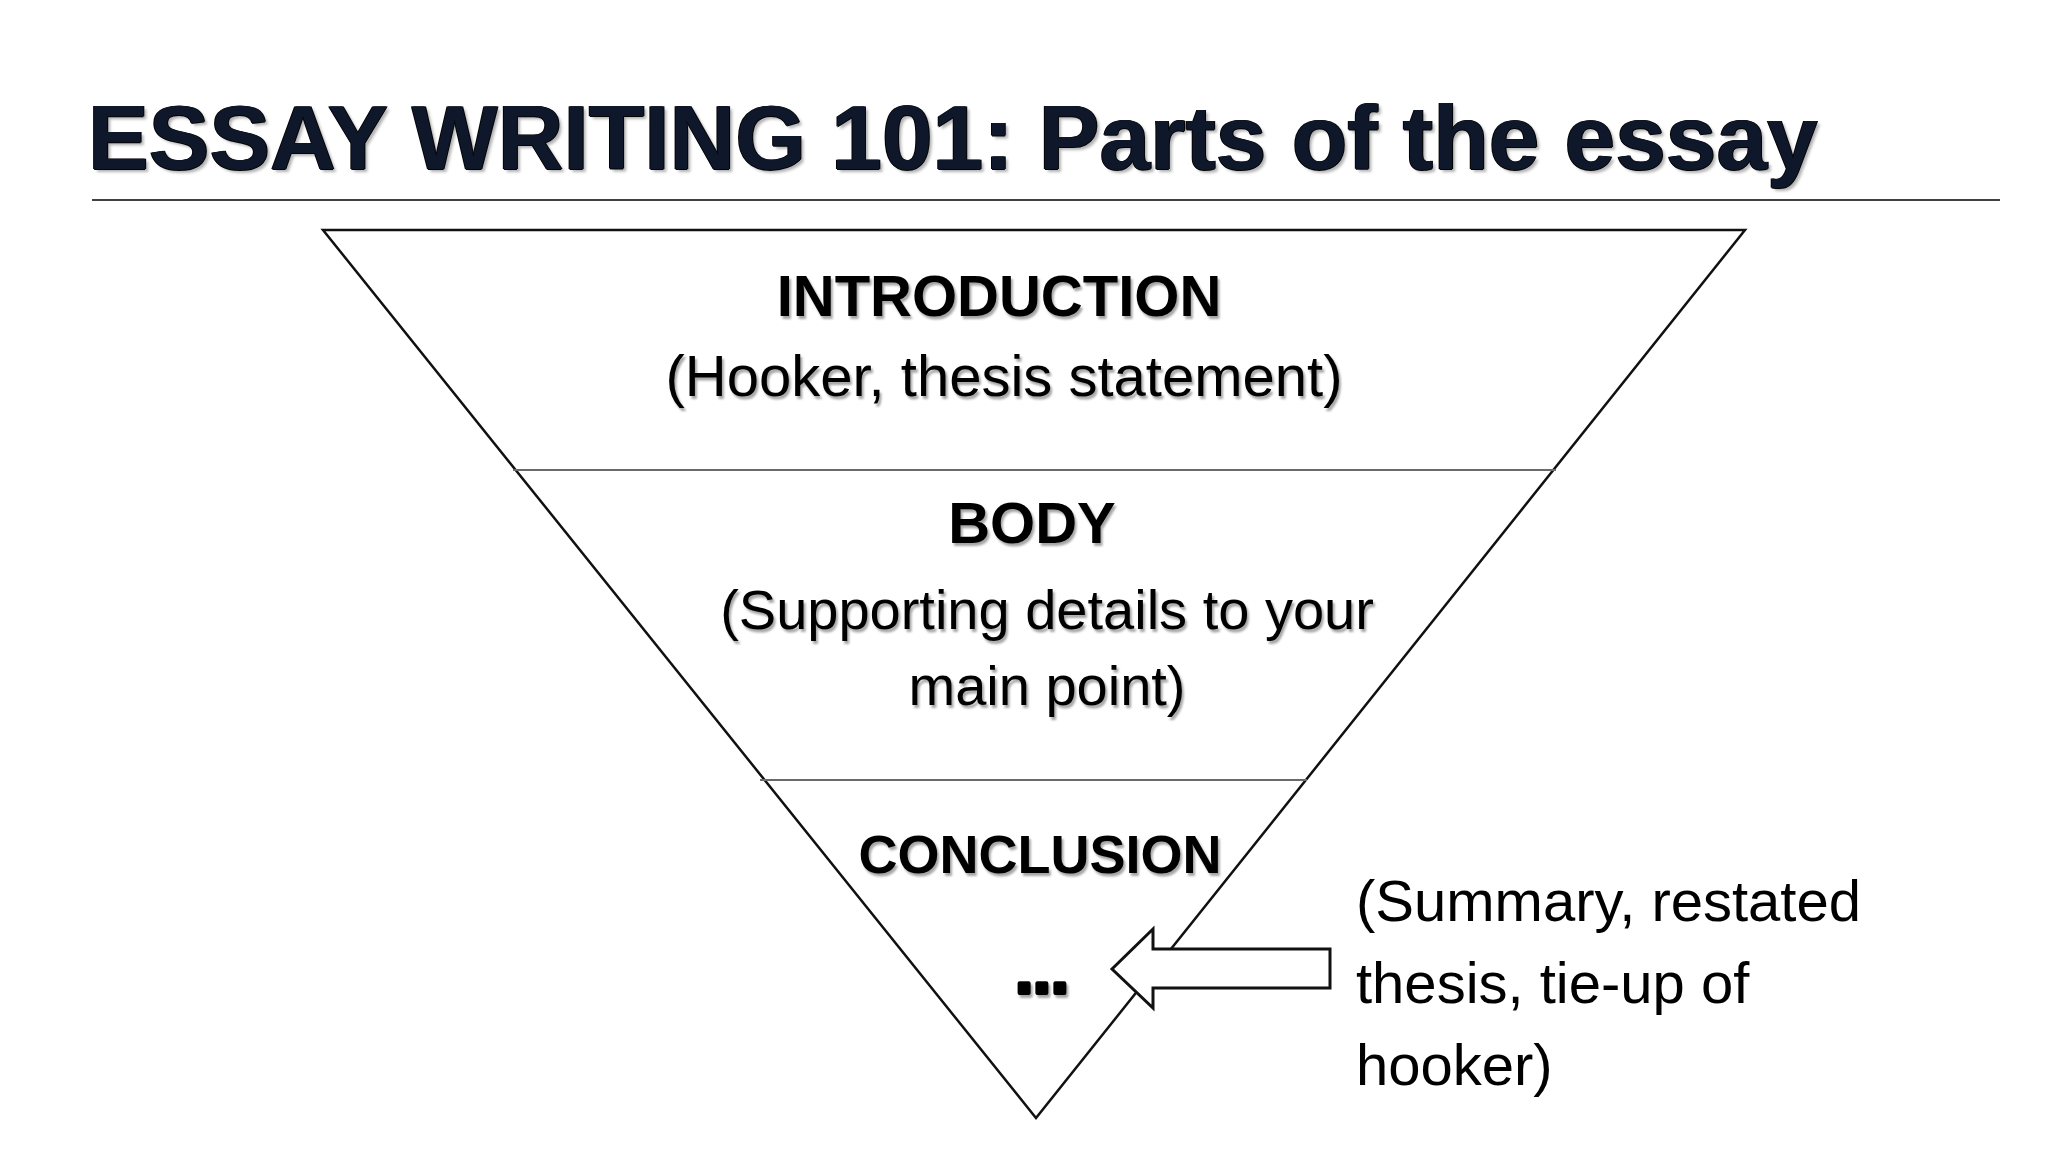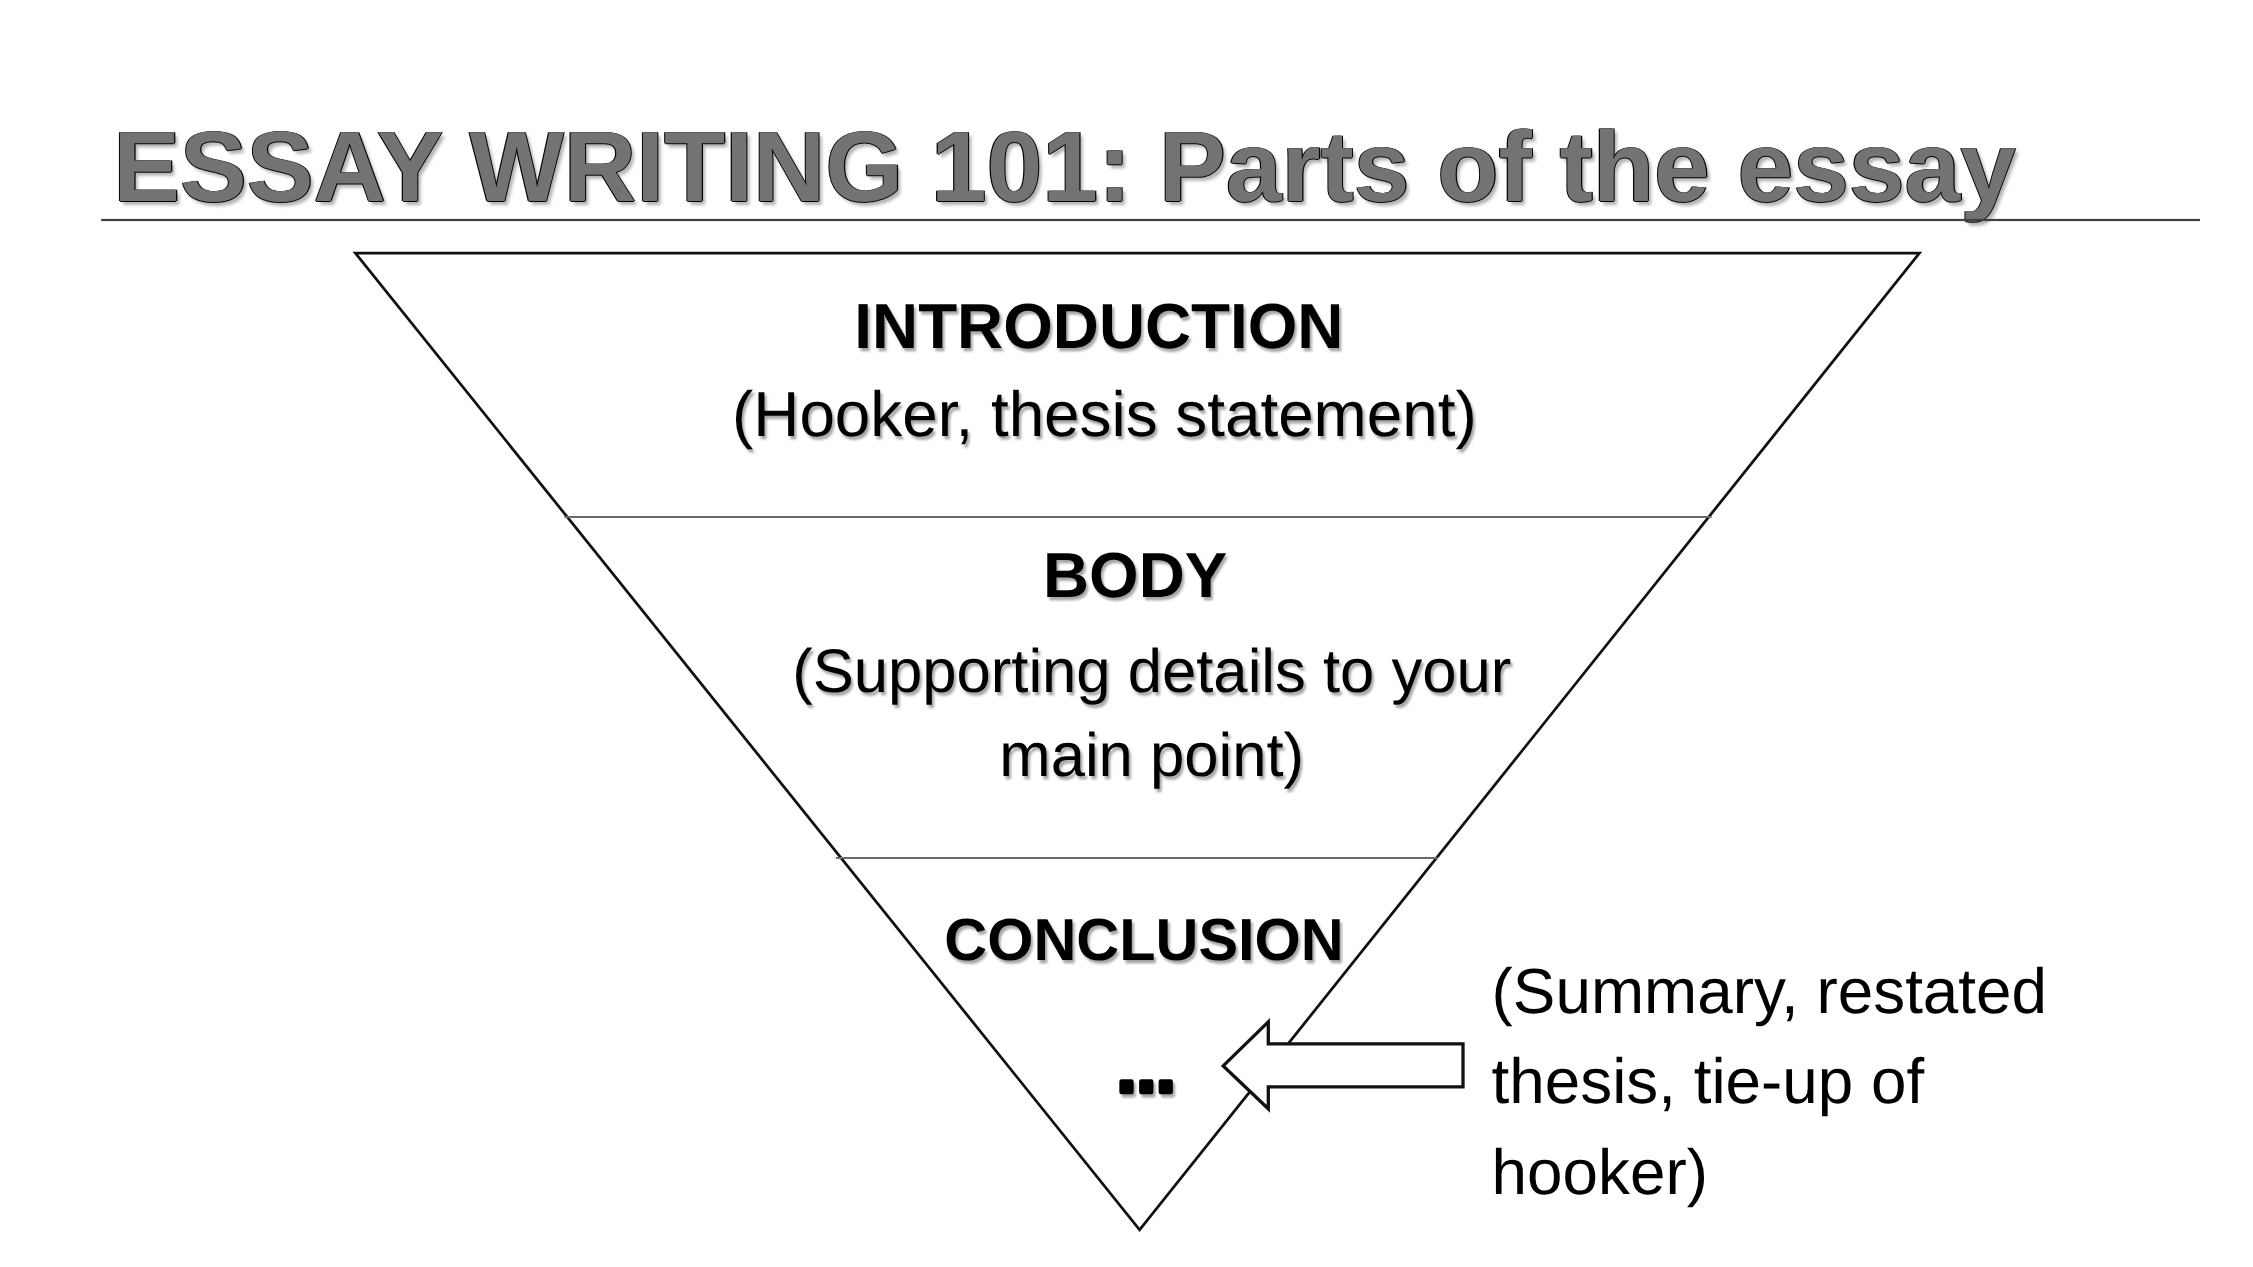--- a/index.html
+++ b/index.html
@@ -14,26 +14,26 @@
   .slide {
     position: relative;
     width: 2048px;
     height: 1152px;
     background: #ffffff;
   }
   .slide-title {
     position: absolute;
     left: 86px;
     top: 90px;
-    margin: 17px;
+    margin: 2px;
     font-size: 91px;
     line-height: 1;
     font-weight: bold;
     letter-spacing: 0px;
-    color: #737373;
+    color: #0f172a;
     white-space: nowrap;
     
     text-shadow: 1px 0 #050505, -1px 0 #050505, 0 1px #050505,
                  3px 3px 3px rgba(0,0,0,0.30);
   }
   .title-rule {
     position: absolute;
     left: 92px;
     top: 199px;
     width: 1908px;

